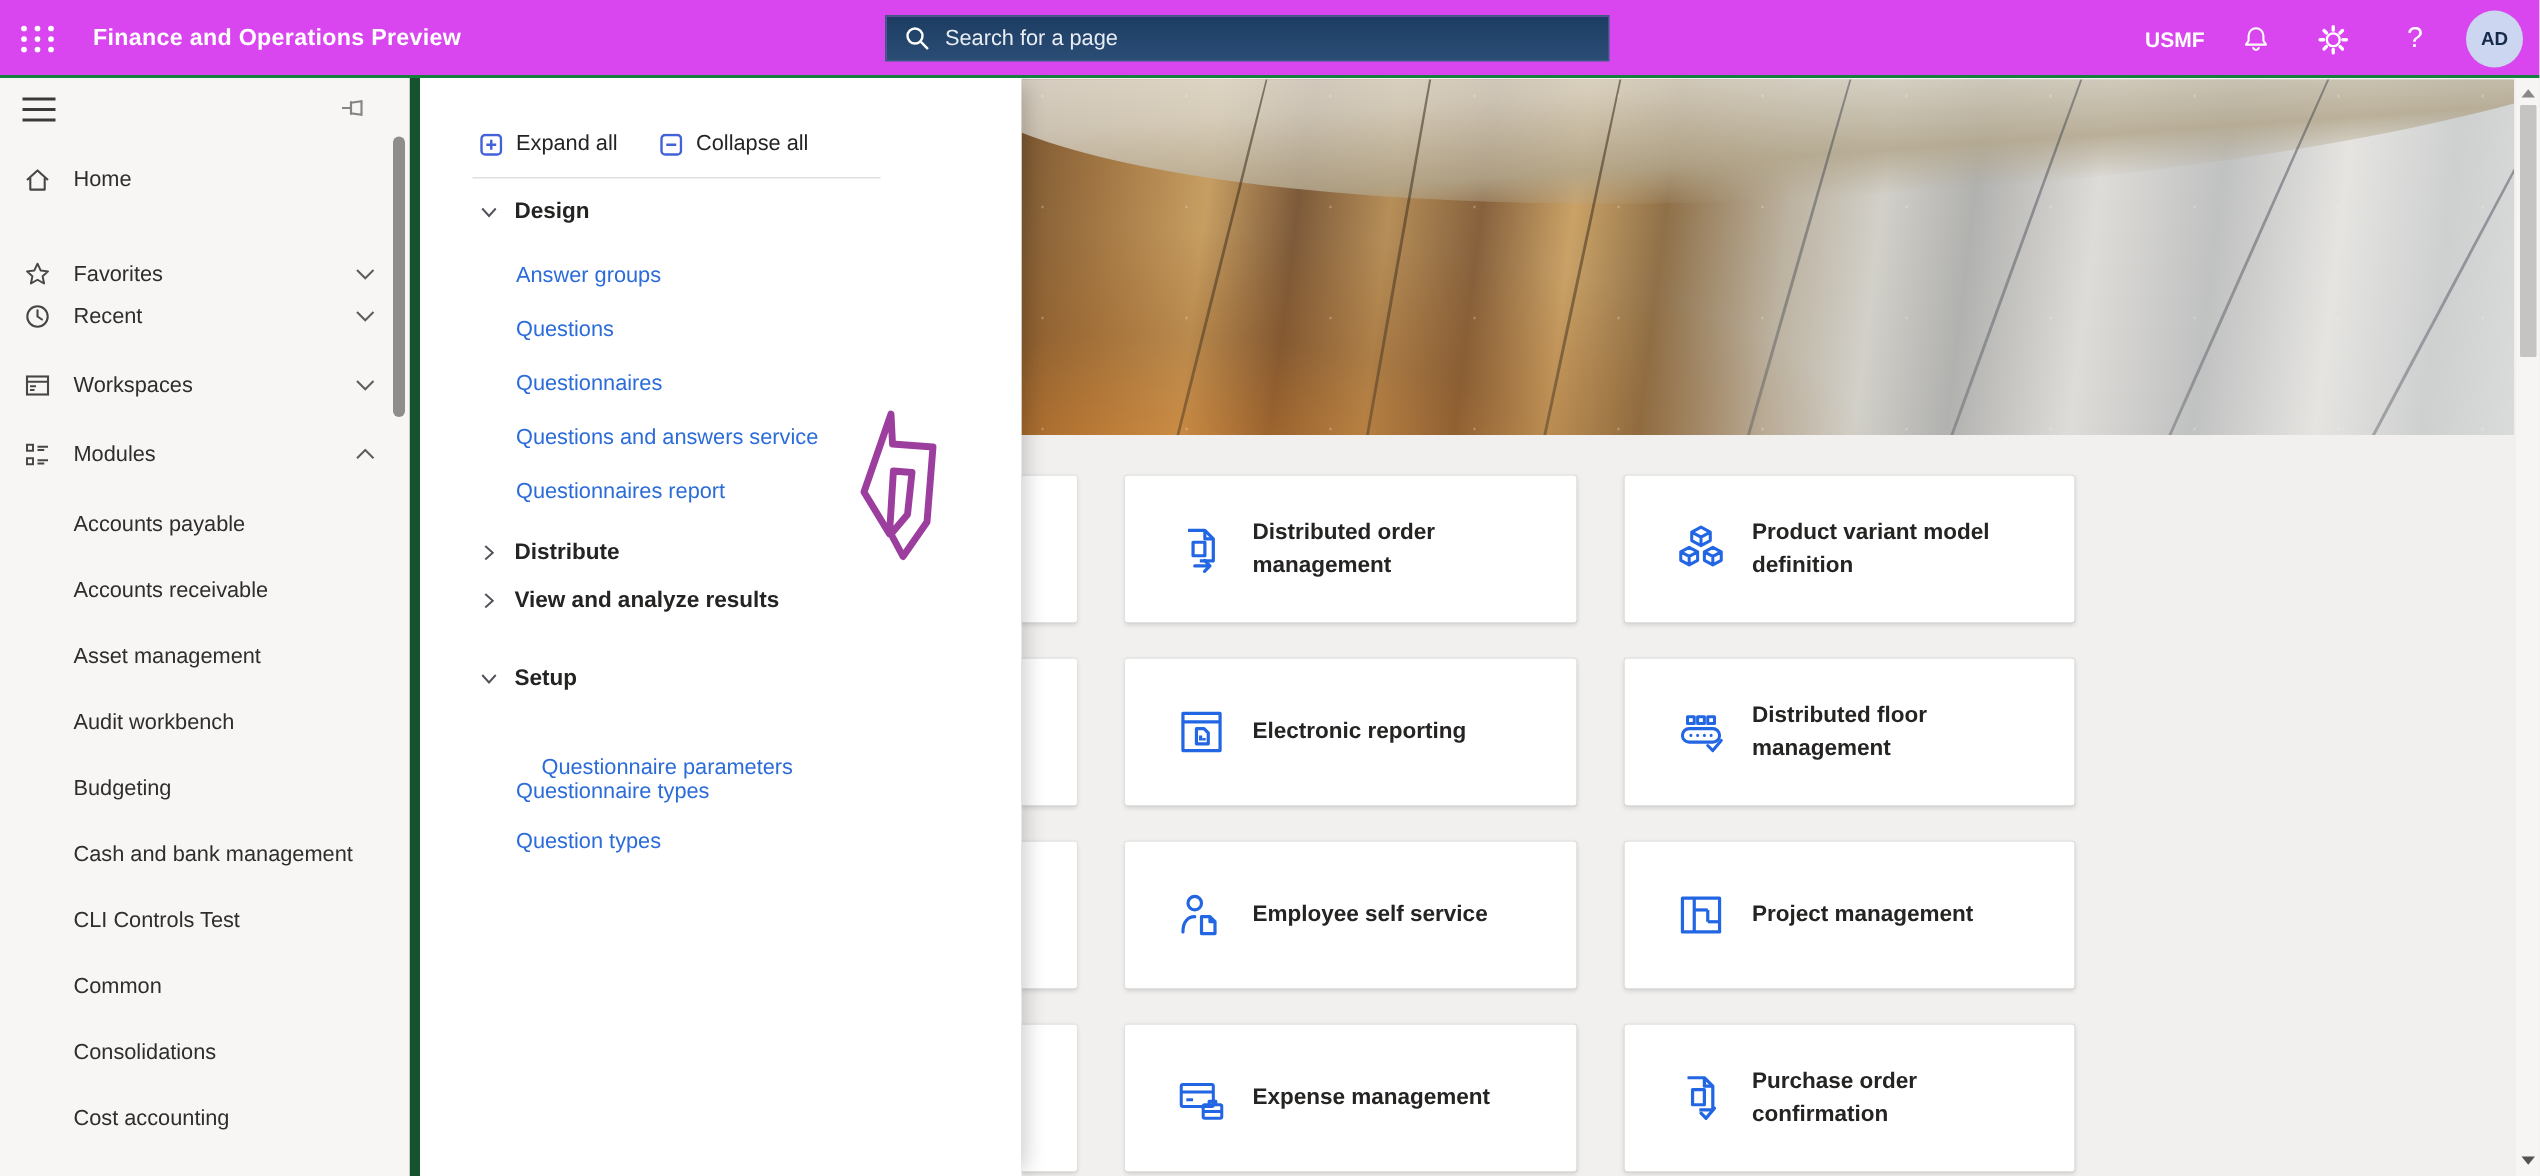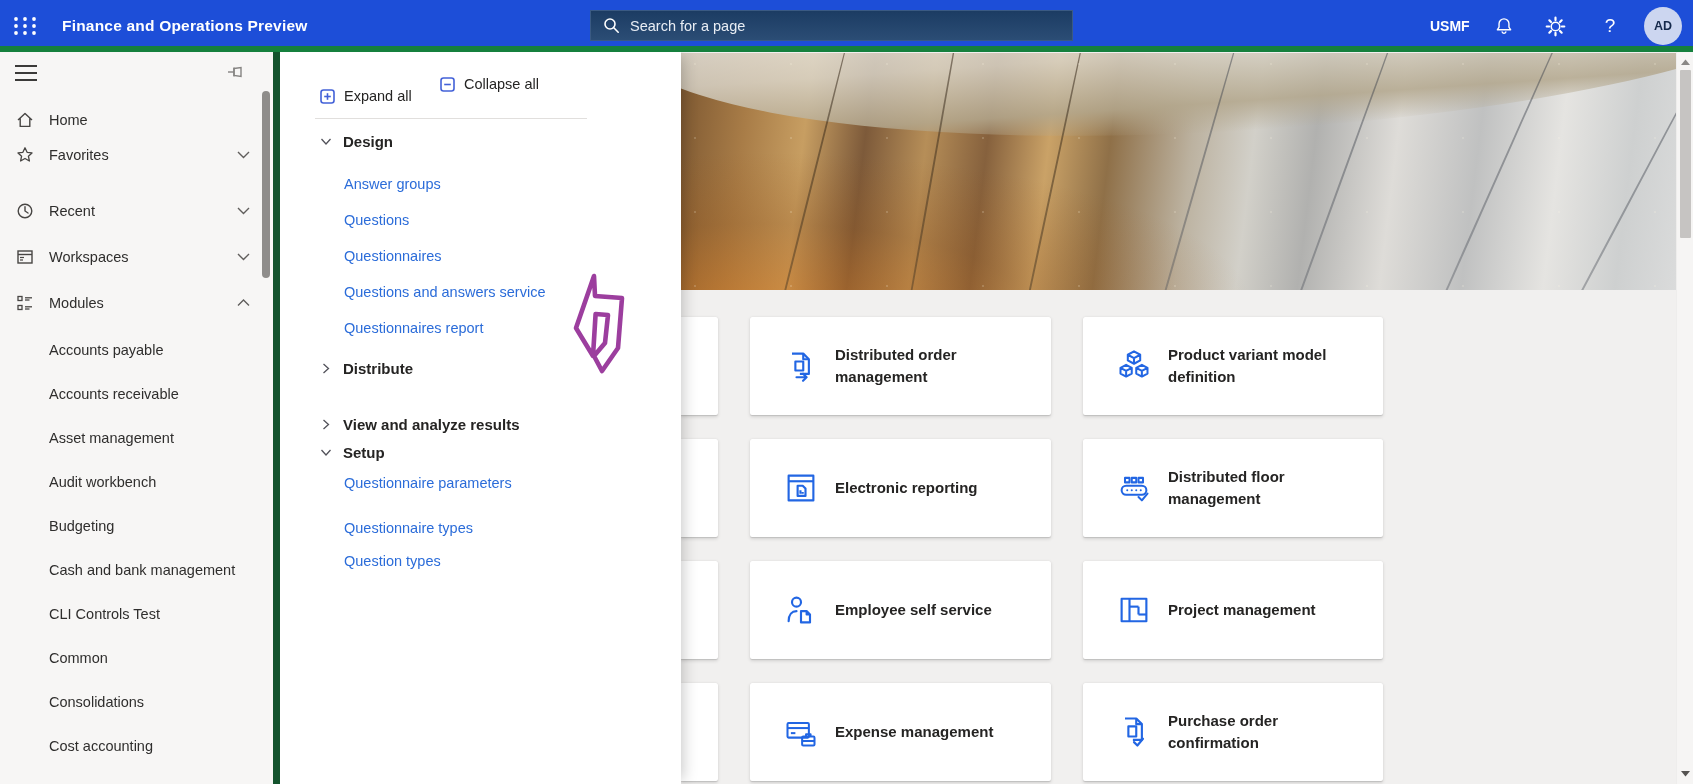--- a/index.html
+++ b/index.html
@@ -1,21 +1,21 @@
 <!DOCTYPE html>
 <html><head>
 <meta charset="utf-8">
 <style>
   * { margin:0; padding:0; box-sizing:border-box; }
   html,body { width:1693px; height:784px; overflow:hidden; }
   body { font-family:"Liberation Sans","DejaVu Sans",sans-serif; background:#f1f0ef; position:relative; }
   .stage { position:absolute; inset:0; width:1693px; height:784px; }
 
   
-  .topbar { position:absolute; left:0; top:0; width:1693px; height:52px; background:#1d4ed8; border-bottom:6px solid #15803d; z-index:50; }
+  .topbar { position:absolute; left:0; top:0; width:1693px; height:52px; background:#d946ef; border-bottom:2px solid #15803d; z-index:50; }
   .grid-icon { position:absolute; left:12px; top:13px; width:26px; height:26px; cursor:pointer; }
   .app-title { position:absolute; left:62px; top:0; height:52px; display:flex; align-items:center; color:#fff; font-size:15.5px; font-weight:700; letter-spacing:.2px; }
   .searchbox { position:absolute; left:590px; top:10px; width:483px; height:31px; background:linear-gradient(180deg,#1c3c63,#2b4d75); border:1px solid #3a5a83; display:flex; align-items:center; padding-left:12px; gap:10px; }
   .searchbox input { background:transparent; border:none; outline:none; color:#d7e0ec; font-size:14.5px; width:400px; font-family:inherit; }
   .searchbox input::placeholder { color:#e8edf4; opacity:1; }
   .tb-company { position:absolute; left:1430px; top:0; height:52px; display:flex; align-items:center; color:#fff; font-size:14px; font-weight:600; cursor:pointer; }
   .tb-ico { position:absolute; top:0; height:52px; display:flex; align-items:center; justify-content:center; width:32px; cursor:pointer; }
   .tb-help { color:#fff; font-size:19px; font-weight:400; }
   .avatar { position:absolute; left:1644px; top:7px; width:38px; height:38px; border-radius:50%; background:#ccd6f0; color:#15294b; display:flex; align-items:center; justify-content:center; font-size:12.5px; font-weight:700; cursor:pointer; }
 
@@ -140,21 +140,21 @@
         <path d="M7 3.5 L14 2.5 L14 11.5 L7 10.5 Z"></path>
       </g>
     </svg>
 
     <div class="side-row" style="top:68px;">
       <svg class="s-ico" viewBox="0 0 20 20">
         <path d="M3 10 L10 3.6 L17 10 M5.2 8.6 V16.4 H14.8 V8.6" fill="none" stroke="#484644" stroke-width="1.4" stroke-linejoin="round"></path>
       </svg>
       <span class="s-label">Home</span>
     </div>
-    <div class="side-row" style="top:103px;padding-left:32px;">
+    <div class="side-row" style="top:131px;padding-left:32px;">
       <svg class="s-ico" viewBox="0 0 20 20">
         <path d="M10 2.8 L12.1 7.3 L17 7.9 L13.4 11.2 L14.4 16 L10 13.5 L5.6 16 L6.6 11.2 L3 7.9 L7.9 7.3 Z" fill="none" stroke="#484644" stroke-width="1.3" stroke-linejoin="round"></path>
       </svg>
       <span class="s-label">Favorites</span>
       <svg class="s-chev" viewBox="0 0 13 8">
         <polyline points="1,1 6.5,6.5 12,1" fill="none" stroke="#605e5c" stroke-width="1.4"></polyline>
       </svg>
     </div>
     <div class="side-row" style="top:159px;">
       <svg class="s-ico" viewBox="0 0 20 20">
@@ -231,21 +231,21 @@
 
   <div class="flyout">
     <div class="fly-btn" style="left:40px; top:32px;">
       <svg class="pm-ico" viewBox="0 0 15 15">
         <rect x="1" y="1" width="13" height="13" rx="2.5" fill="none" stroke="#4361d8" stroke-width="1.6"></rect>
         <line x1="4.2" y1="7.5" x2="10.8" y2="7.5" stroke="#4361d8" stroke-width="1.6"></line>
         <line x1="7.5" y1="4.2" x2="7.5" y2="10.8" stroke="#4361d8" stroke-width="1.6"></line>
       </svg>
       <span>Expand all</span>
     </div>
-    <div class="fly-btn" style="left:160px; top:20px;">
+    <div class="fly-btn" style="left:160px; top:32px;">
       <svg class="pm-ico" viewBox="0 0 15 15">
         <rect x="1" y="1" width="13" height="13" rx="2.5" fill="none" stroke="#4361d8" stroke-width="1.6"></rect>
         <line x1="4.2" y1="7.5" x2="10.8" y2="7.5" stroke="#4361d8" stroke-width="1.6"></line>
       </svg>
       <span>Collapse all</span>
     </div>
 
     <div class="fly-div"></div>
 
     <div class="fly-sec" style="top:89px;">
@@ -260,34 +260,34 @@
     <a class="fly-link" style="top:240px;">Questions and answers service</a>
     <a class="fly-link" style="top:276px;">Questionnaires report</a>
 
     <div class="fly-sec" style="top:316px;">
       <svg class="chev" viewBox="0 0 12 12">
         <polyline points="3.5,1.5 8.5,6 3.5,10.5" fill="none" stroke="#52525a" stroke-width="1.3"></polyline>
       </svg>
       <span class="sec-label">Distribute</span>
     </div>
 
-    <div class="fly-sec" style="top:372px;">
+    <div class="fly-sec" style="top:348px;">
       <svg class="chev" viewBox="0 0 12 12">
         <polyline points="3.5,1.5 8.5,6 3.5,10.5" fill="none" stroke="#52525a" stroke-width="1.3"></polyline>
       </svg>
       <span class="sec-label">View and analyze results</span>
     </div>
 
     <div class="fly-sec" style="top:400px;">
       <svg class="chev" viewBox="0 0 12 12">
         <polyline points="1.5,3.5 6,8.5 10.5,3.5" fill="none" stroke="#52525a" stroke-width="1.3"></polyline>
       </svg>
       <span class="sec-label">Setup</span>
     </div>
-    <a class="fly-link" style="top:431px;">Questionnaire parameters</a>
+    <a class="fly-link" style="top:460px;margin-left:17px;">Questionnaire parameters</a>
     <a class="fly-link" style="top:476px;">Questionnaire types</a>
     <a class="fly-link" style="top:509px;">Question types</a>
   </div>
 
   <svg class="annot-arrow" width="64" height="108" viewBox="0 0 64 108">
     <polygon points="8,60 26,8 27,28 54,30 50,80 34,103 26,88 37,75 40,47 27.6,46 25,88" fill="none" stroke="#9c3e9e" stroke-width="4.6" stroke-linejoin="round"></polygon>
   </svg>
 
   <div class="content">
 

